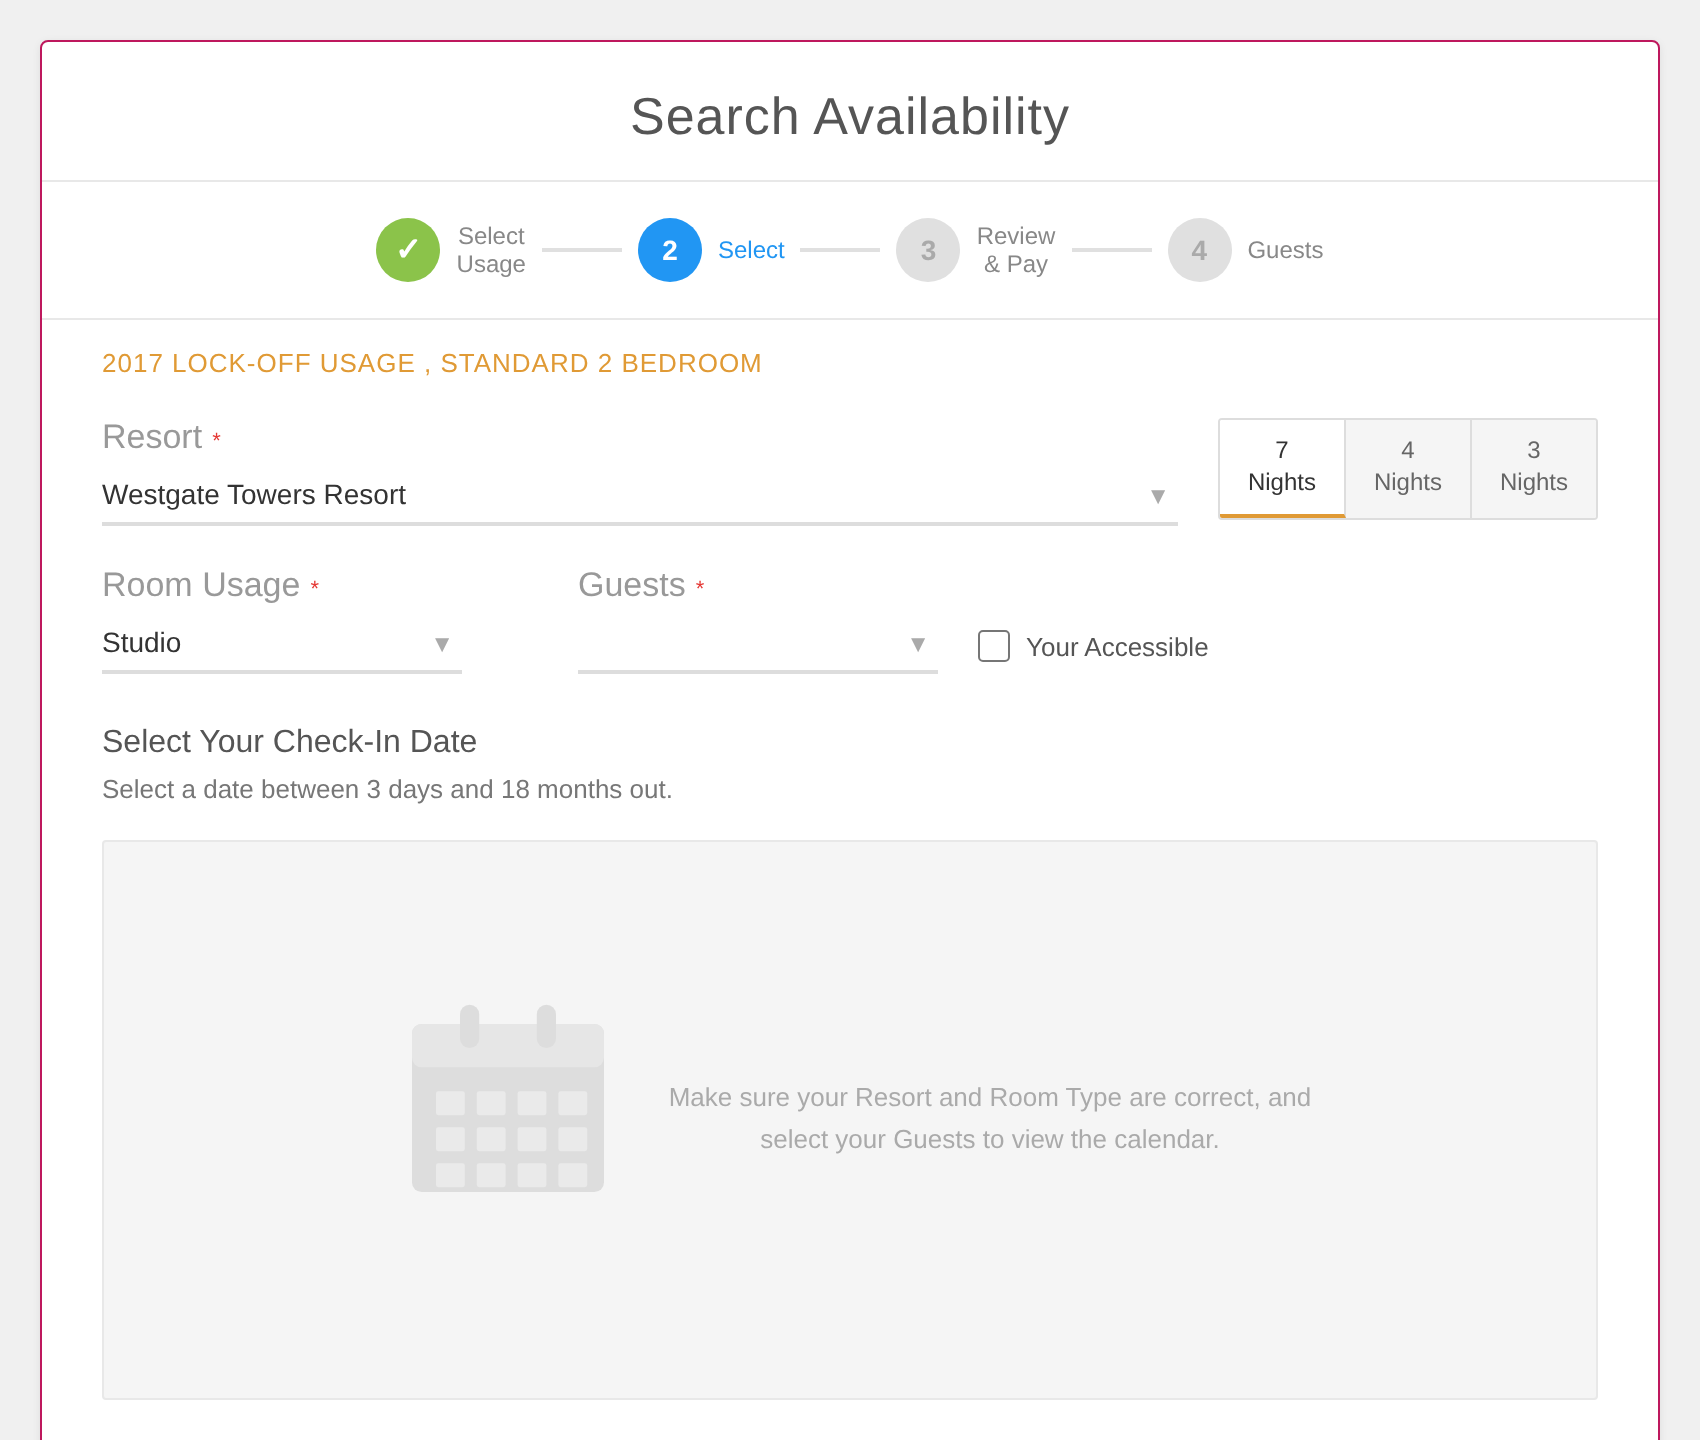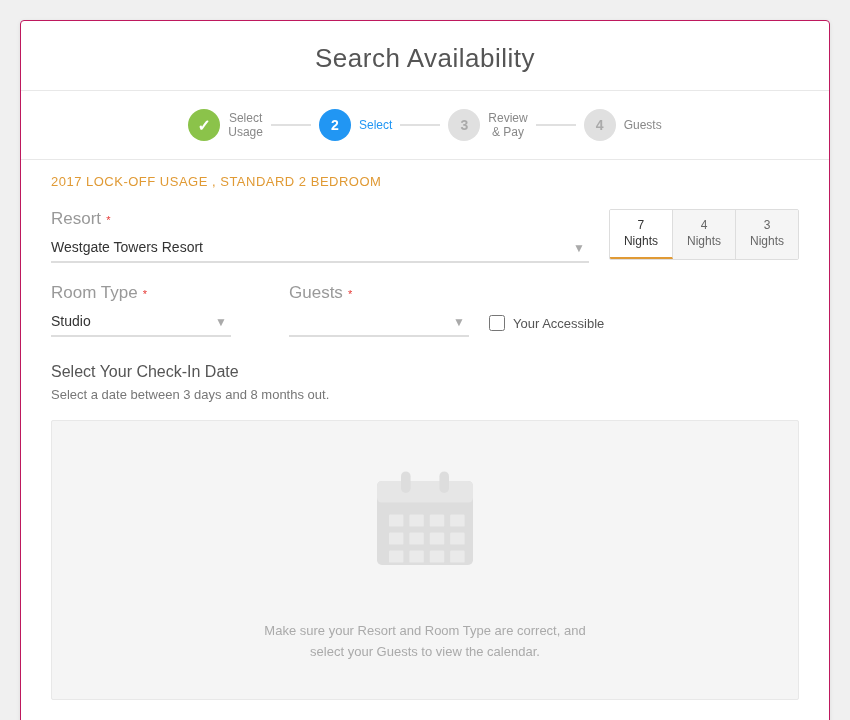--- a/index.html
+++ b/index.html
@@ -207,21 +207,21 @@
       font-size: 13px;
       color: #777;
     }
     .calendar-area {
       margin: 10px 30px;
       background: #f5f5f5;
       border: 1px solid #e8e8e8;
       border-radius: 2px;
       min-height: 280px;
       display: flex;
-      flex-direction: column;
+      flex-direction: row;
       align-items: center;
       justify-content: center;
       padding: 32px;
       gap: 20px;
     }
     .calendar-icon {
       margin-bottom: 20px;
     }
     .calendar-icon svg {
       width: 120px;
@@ -299,21 +299,21 @@
         <div class="night-tab active">7<br>Nights</div>
         <div class="night-tab">4<br>Nights</div>
         <div class="night-tab">3<br>Nights</div>
       </div>
     </div>
   </div>
 
   <div class="row2">
     <div class="room-type-group">
       <div class="field-label">
-        <span>Room Type</span> *
+        <span>Room Usage</span> *
       </div>
       <div class="select-wrapper">
         <select>
           <option>Studio</option>
         </select>
         <span class="select-arrow">▼</span>
       </div>
     </div>
     <div class="guests-group">
       <div class="field-label">
@@ -327,21 +327,21 @@
       </div>
     </div>
     <div class="accessible-group">
       <input type="checkbox" style="">
       <label class="accessible-label">Your Accessible</label>
     </div>
   </div>
 
   <div class="checkin-section">
     <div class="checkin-title">Select Your Check-In Date</div>
-    <div class="checkin-subtitle">Select a date between 3 days and 8 months out.</div>
+    <div class="checkin-subtitle">Select a date between 3 days and 18 months out.</div>
   </div>
 
   <div class="calendar-area">
     <div class="calendar-icon">
       <svg viewBox="0 0 100 100" xmlns="http://www.w3.org/2000/svg">
 
         <rect x="10" y="20" width="80" height="70" rx="4" fill="#999"></rect>
 
         <rect x="10" y="20" width="80" height="18" rx="4" fill="#bbb"></rect>
 

